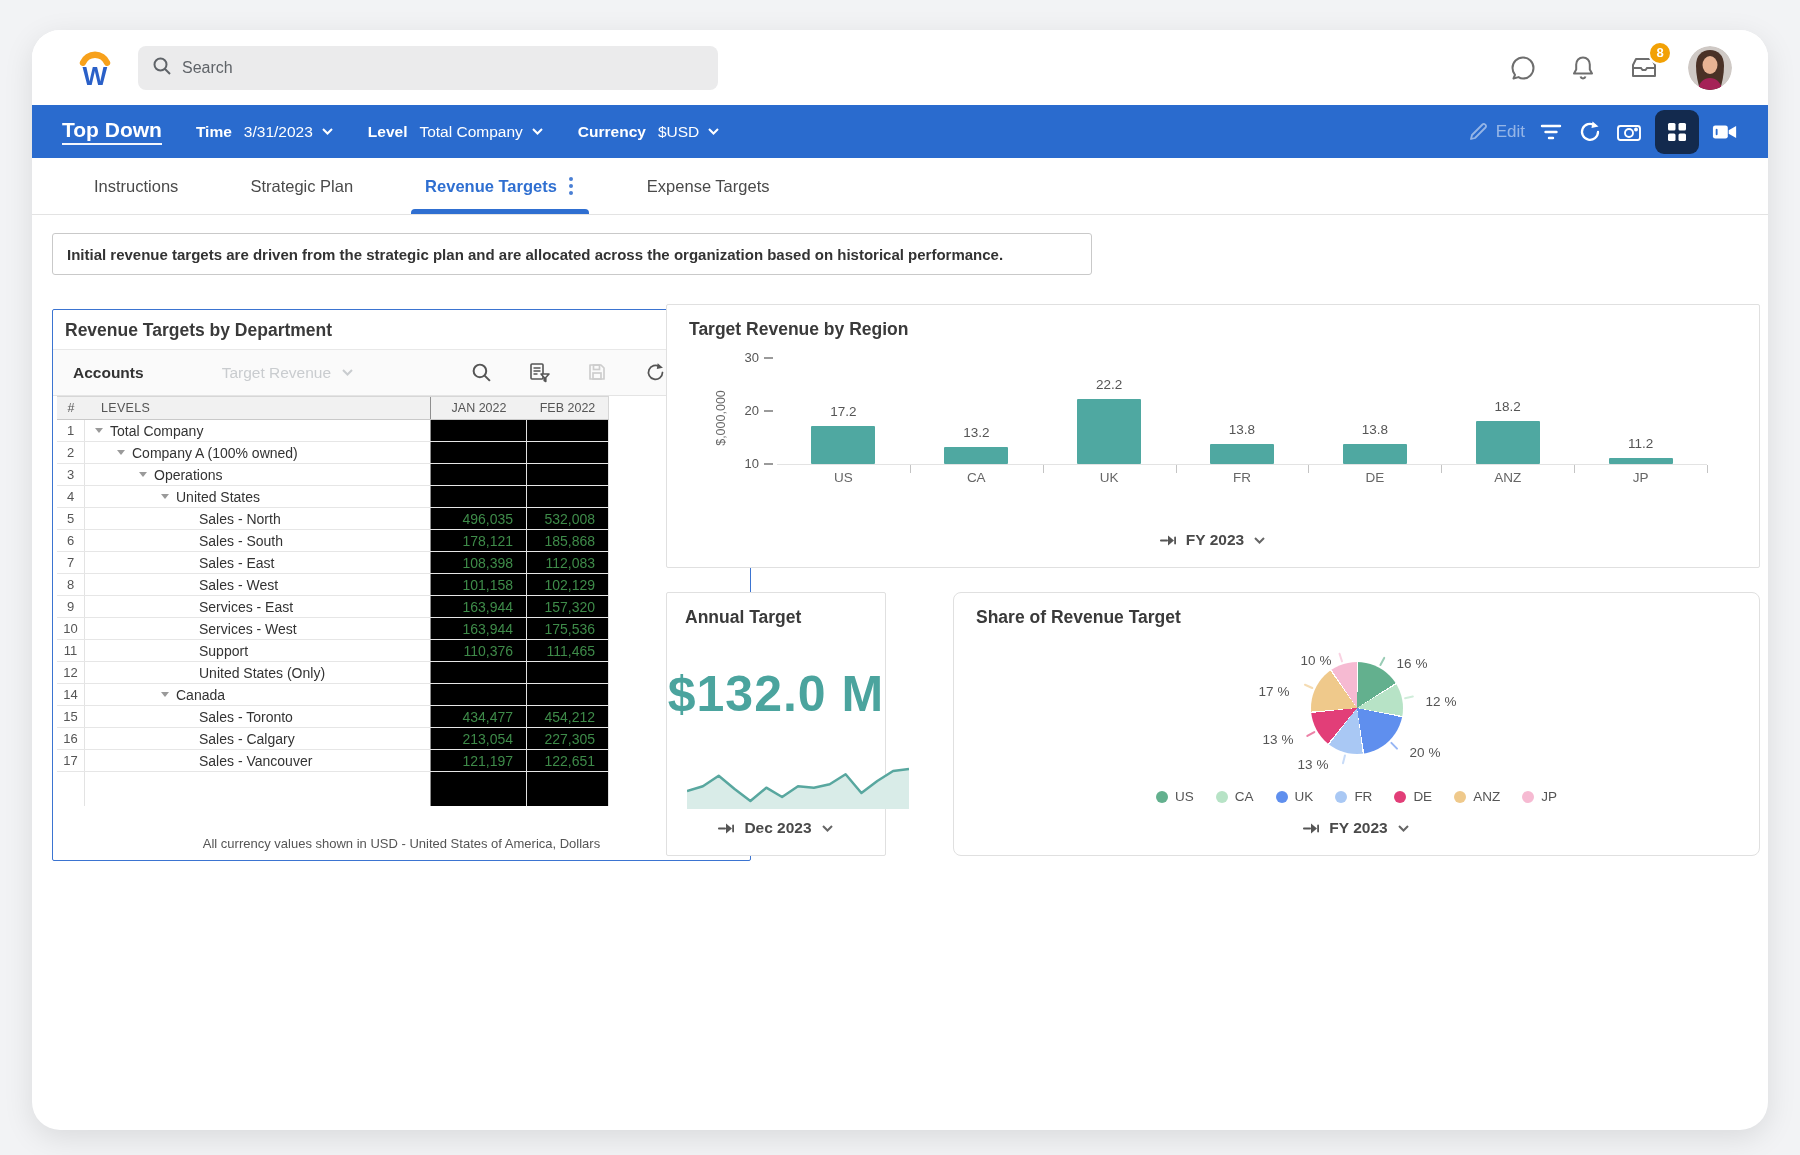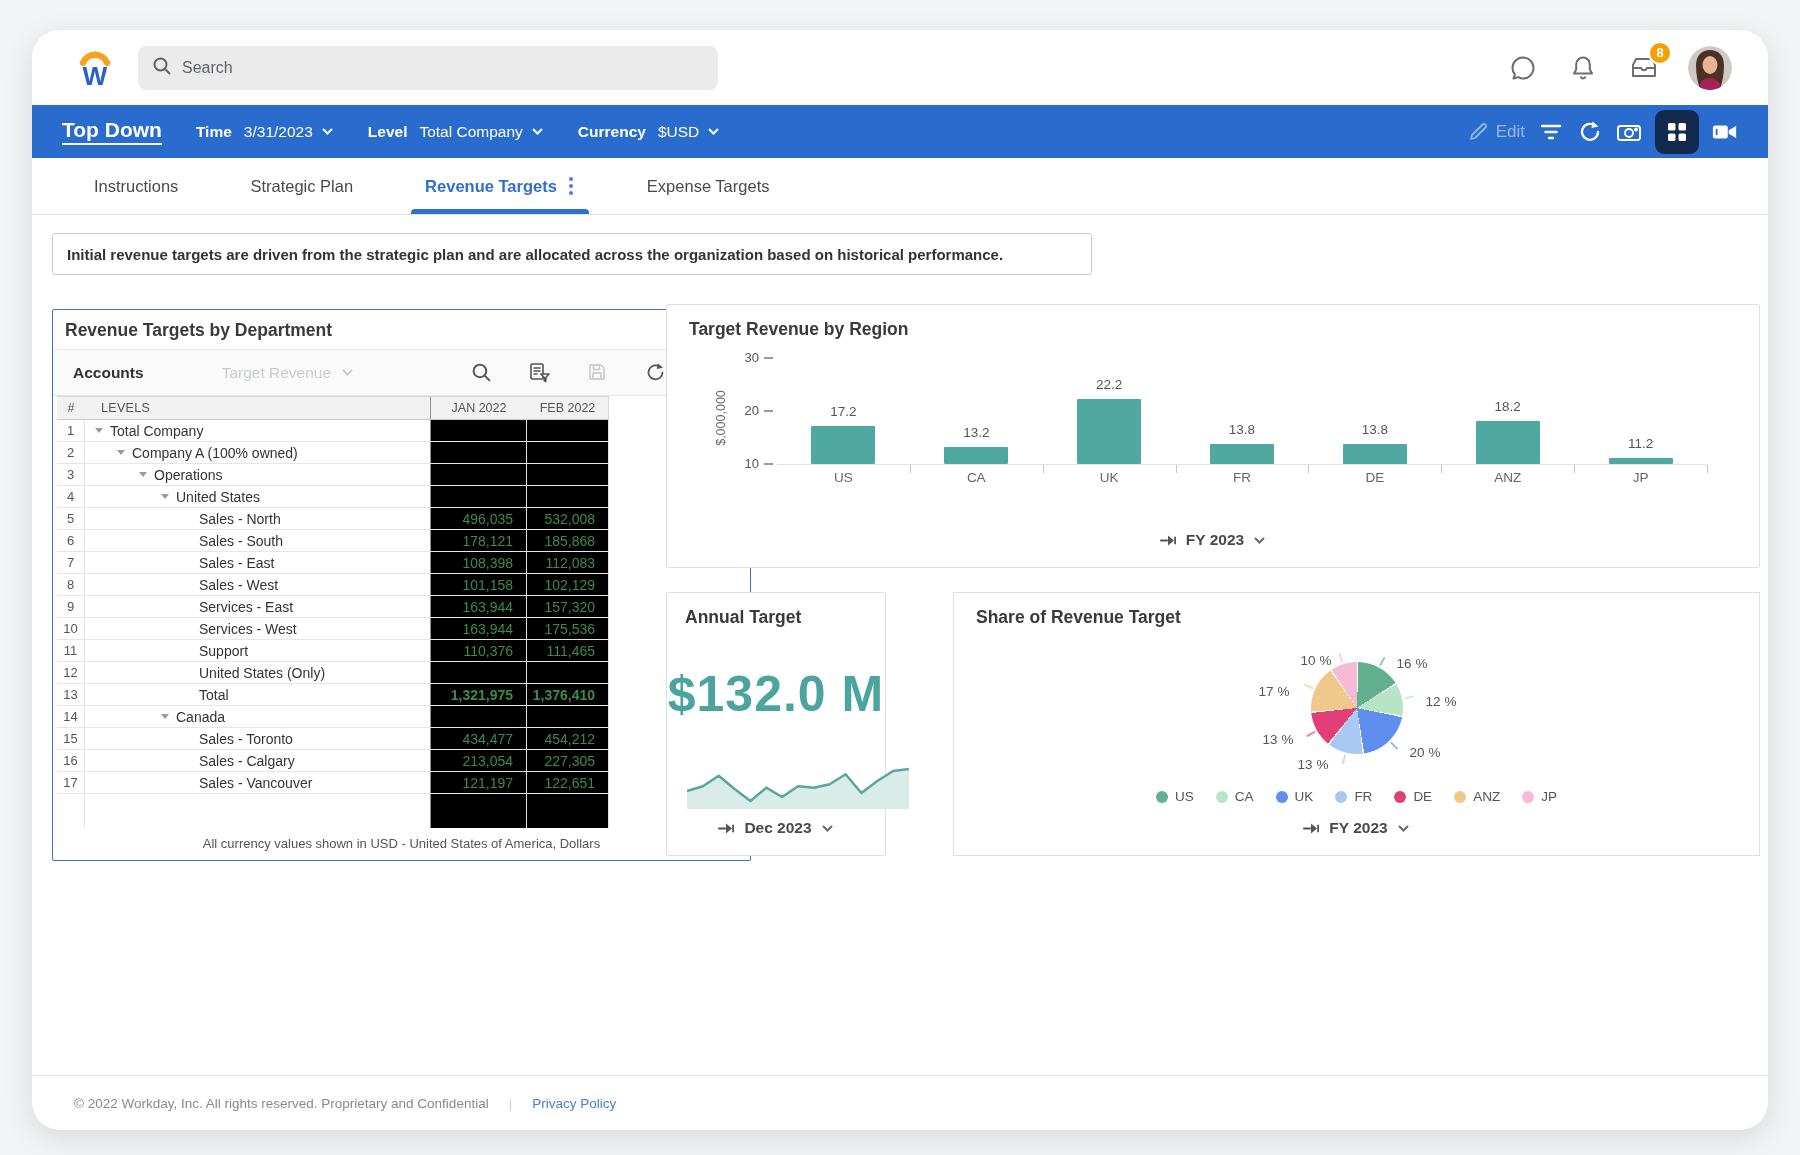--- a/index.html
+++ b/index.html
@@ -38,21 +38,21 @@
   .kebab i { width:4px; height:4px; border-radius:50%; background:#4a7fd4; }
 
   
   .info-banner { position:absolute; left:20px; top:203px; width:1040px; height:42px; border:1px solid #c9c9c9; border-radius:3px; display:flex; align-items:center; padding:0 14px; font-size:15px; font-weight:bold; color:#333; background:#fff; }
 
   
   .card { position:absolute; background:#fff; }
   .card-left { left:20px; top:279px; width:699px; height:552px; border:1.5px solid #3b74d1; border-radius:2px; }
   .card-bars { left:634px; top:274px; width:1094px; height:264px; border:1px solid #e0e0e0; border-radius:2px; }
   .card-annual { left:634px; top:562px; width:220px; height:264px; border:1px solid #e0e0e0; border-radius:2px; }
-  .card-share { left:921px; top:562px; width:807px; height:264px; border:1px solid #e0e0e0; border-radius:0; }
+  .card-share { left:921px; top:562px; width:807px; height:264px; border:1px solid #e0e0e0; border-radius:8px; }
   .card-title { position:absolute; left:22px; top:14px; font-size:17.5px; font-weight:bold; color:#3a3a3a; }
 
   
   .lp-header { position:absolute; left:0; top:0; width:100%; height:40px; border-bottom:1px solid #e8e8e8; }
   .lp-expand { position:absolute; right:16px; top:13px; width:16px; height:16px; color:#555; cursor:pointer; }
   .lp-toolbar { position:absolute; left:0; top:40px; width:100%; height:46px; background:#fafafa; border-bottom:1px solid #e4e4e4; display:flex; align-items:center; padding:0 26px 0 20px;gap:44px; }
   .lp-accounts { font-size:15.5px; font-weight:bold; color:#333; }
   .lp-view { margin-left:34px; display:flex; align-items:center; gap:10px; font-size:15.5px; color:#c9cccf; cursor:default; }
   .lp-tool-icons { margin-left:auto; display:flex; align-items:center; gap:37px; }
   .lpico { width:21px; height:21px; color:#555; cursor:pointer; }
@@ -419,28 +419,20 @@
               <div class="c-val">111,465</div>
             </div>
             <div class="trow">
               <div class="c-num">12</div>
               <div class="c-level" style="padding-left: 114px; text-align: center;">
                 <span>United States (Only)</span>
               </div>
               <div class="c-val first"></div>
               <div class="c-val"></div>
             </div>
-            <div class="trow bold">
-              <div class="c-num">13</div>
-              <div class="c-level" style="padding-left: 114px;">
-                <span>Total</span>
-              </div>
-              <div class="c-val first">1,321,975</div>
-              <div class="c-val">1,376,410</div>
-            </div>
             <div class="trow">
               <div class="c-num">14</div>
               <div class="c-level" style="padding-left: 76px;">
                 <span class="caret"></span>
                 <span>Canada</span>
               </div>
               <div class="c-val first"></div>
               <div class="c-val"></div>
             </div>
             <div class="trow">
@@ -624,20 +616,15 @@
             <polygon points="8,0.5 14,5.5 8,10.5"></polygon>
             <rect x="14.2" y="1.5" width="1.8" height="8" rx="0.9"></rect>
           </svg>
         <span>FY 2023</span>
         <svg width="13" height="9" viewBox="0 0 13 9" fill="none" stroke="#666" stroke-width="2">
             <path d="M2 2l4.5 4.5L11 2"></path>
           </svg>
       </div>
     </div>
 
-    <div class="footer">
-      <span>© 2022 Workday, Inc. All rights reserved. Proprietary and Confidential</span>
-      <span class="sep">|</span>
-      <a>Privacy Policy</a>
-    </div>
 
   </div>
 </div>
 
 </body></html>

